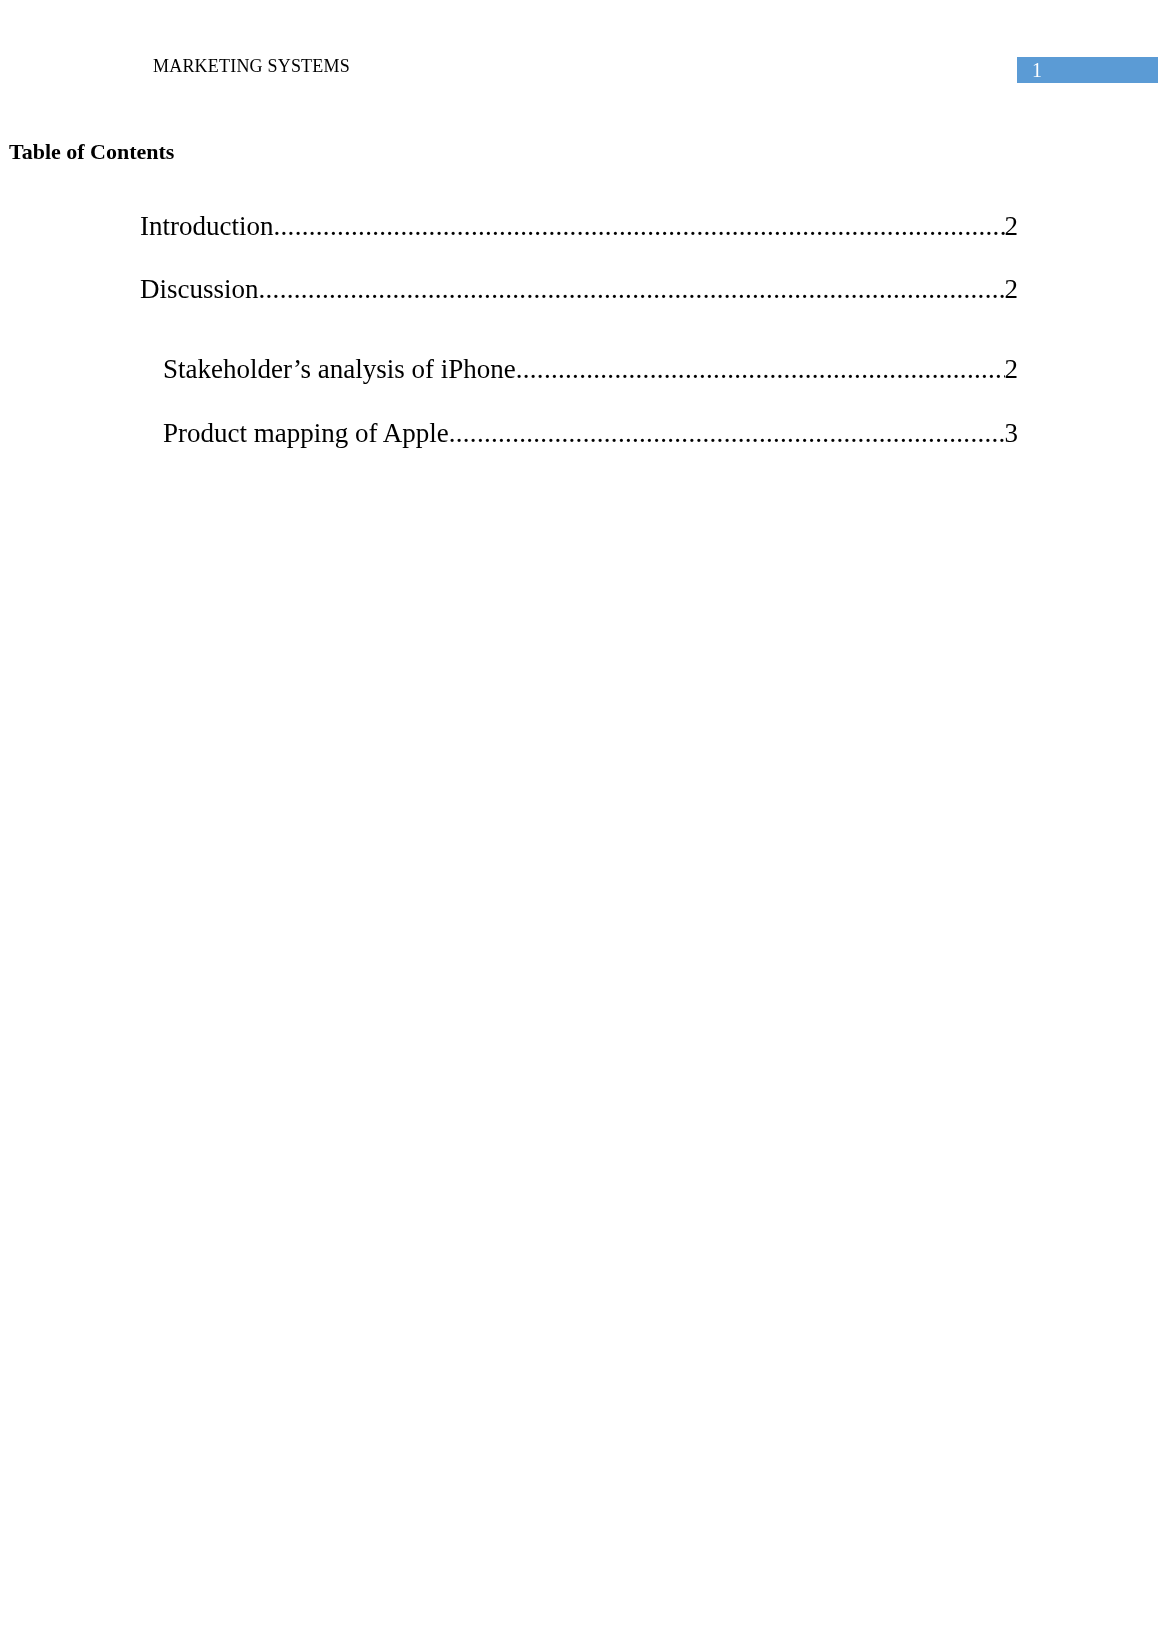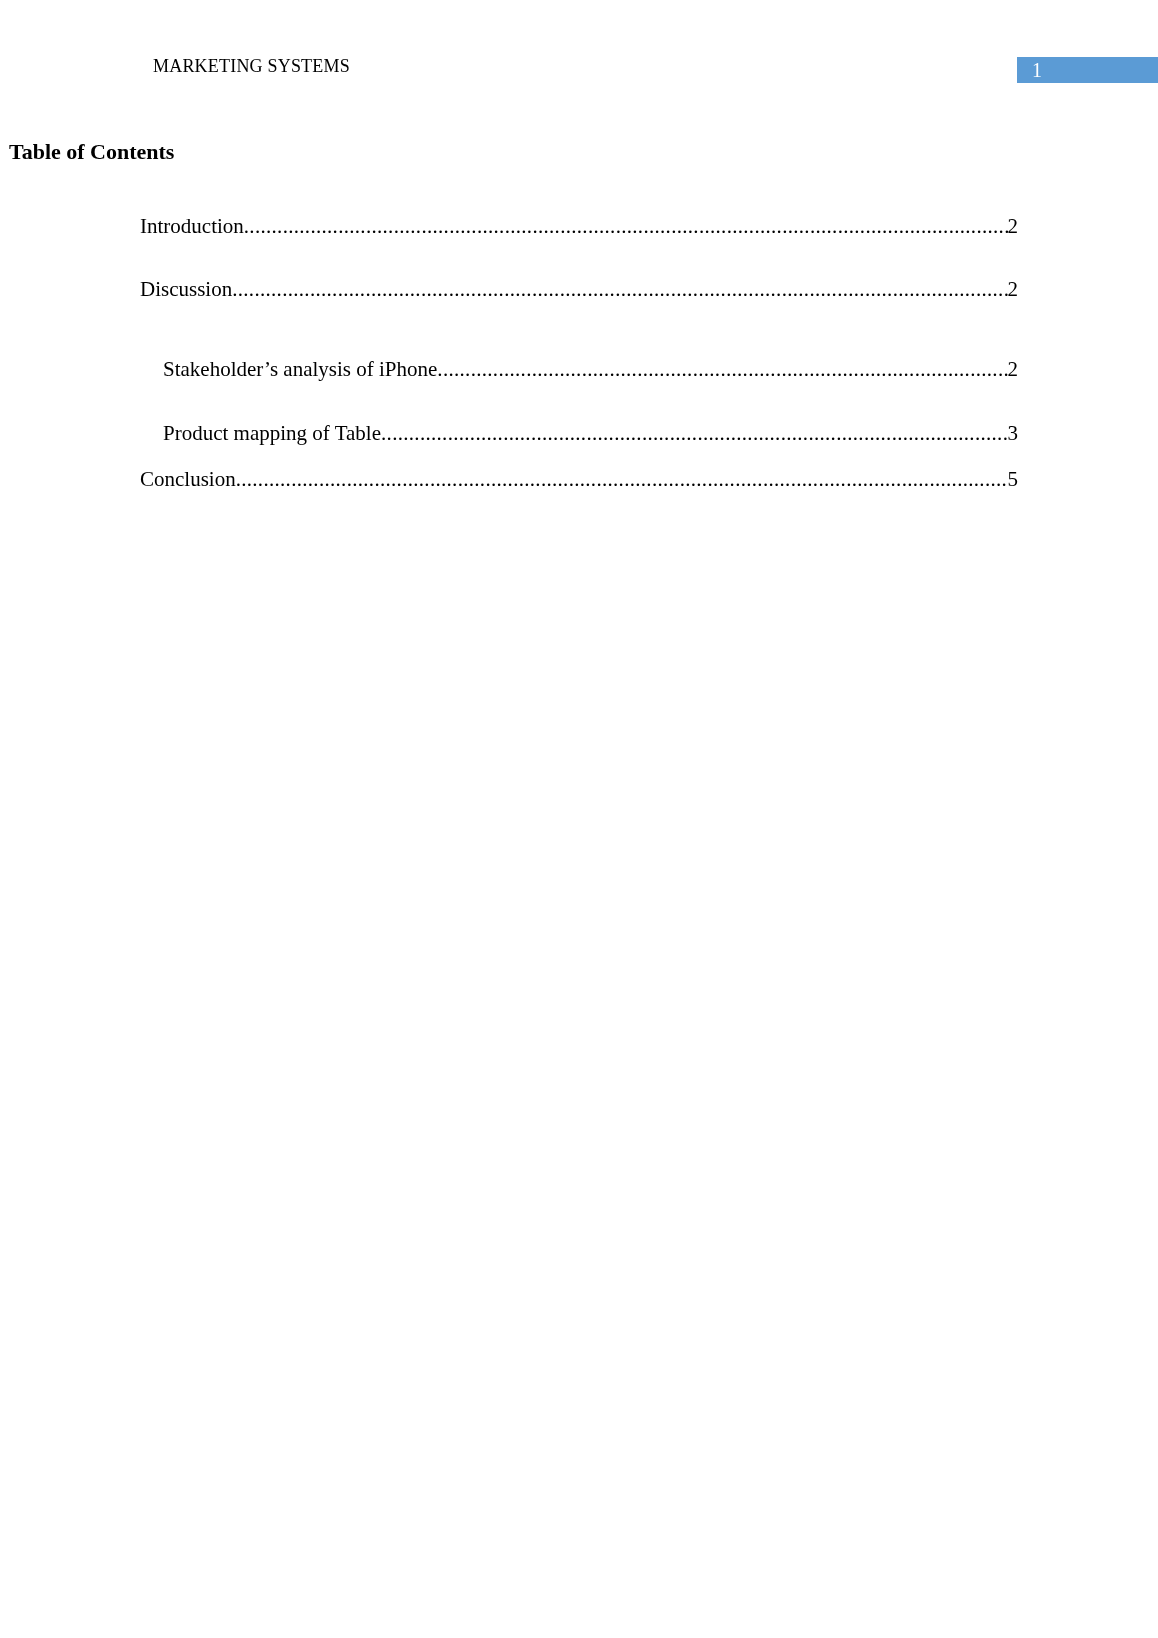--- a/index.html
+++ b/index.html
@@ -52,21 +52,21 @@
     .toc {
       position: absolute;
       left: 140px;
       top: 211px;
       width: 878px;
     }
     .toc-entry {
       display: flex;
       align-items: baseline;
       height: 63.3px;
-      font-size: 21px;
+      font-size: 27px;
       line-height: 30px;
       white-space: nowrap;
       overflow: hidden;
     }
     .toc-entry.level-2 {
       padding-left: 23px;
       align-items: center;
     }
     .toc-label {
       flex: 0 0 auto;
@@ -105,22 +105,17 @@
     <span class="toc-label">Discussion</span>
     <span class="toc-leader"></span>
     <span class="toc-page">2</span>
   </div>
   <div class="toc-entry level-2">
     <span class="toc-label">Stakeholder’s analysis of iPhone</span>
     <span class="toc-leader"></span>
     <span class="toc-page">2</span>
   </div>
   <div class="toc-entry level-2">
-    <span class="toc-label">Product mapping of Table</span>
+    <span class="toc-label">Product mapping of Apple</span>
     <span class="toc-leader"></span>
     <span class="toc-page">3</span>
-  </div>
-  <div class="toc-entry level-1">
-    <span class="toc-label">Conclusion</span>
-    <span class="toc-leader"></span>
-    <span class="toc-page">5</span>
   </div>
 </div>
 
 </body></html>

